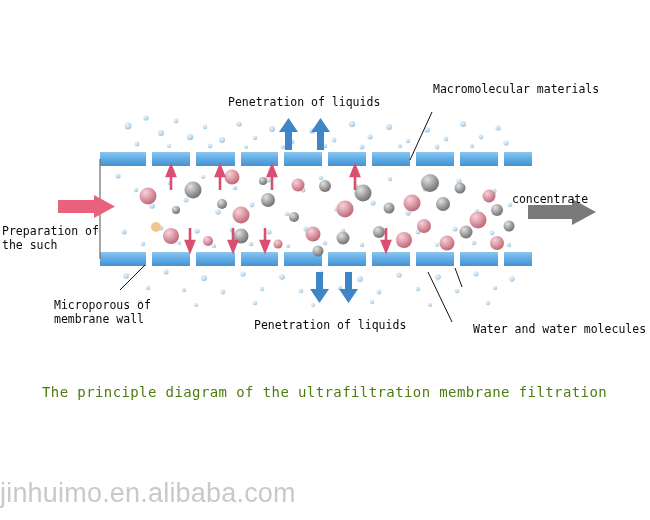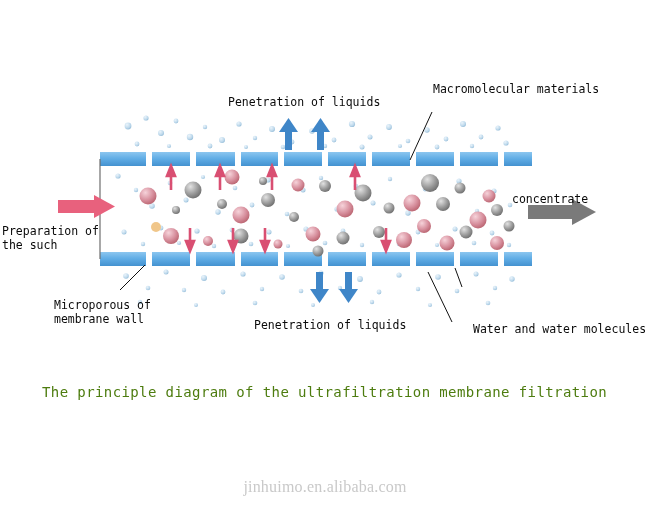--- a/index.html
+++ b/index.html
@@ -25,23 +25,22 @@
     font-family:"DejaVu Sans Mono", monospace;
     font-size:14px;
     color:#4d7c0f;
     white-space:pre;
     letter-spacing:0.4px;
   }
   .watermark{
     position:absolute;
     left:0;right:0;
     top:478px;
-    text-align:center;
-    font-family:Liberation Serif, serif;
-    font-size:16px;
+    font-family:Liberation Sans, sans-serif;
+    font-size:27px;
     color:#c9c9c9;
     letter-spacing:0.2px;
   }
   svg{position:absolute;left:0;top:0;}
 </style>
 </head>
 <body>
 
 <div id="stage">
 

